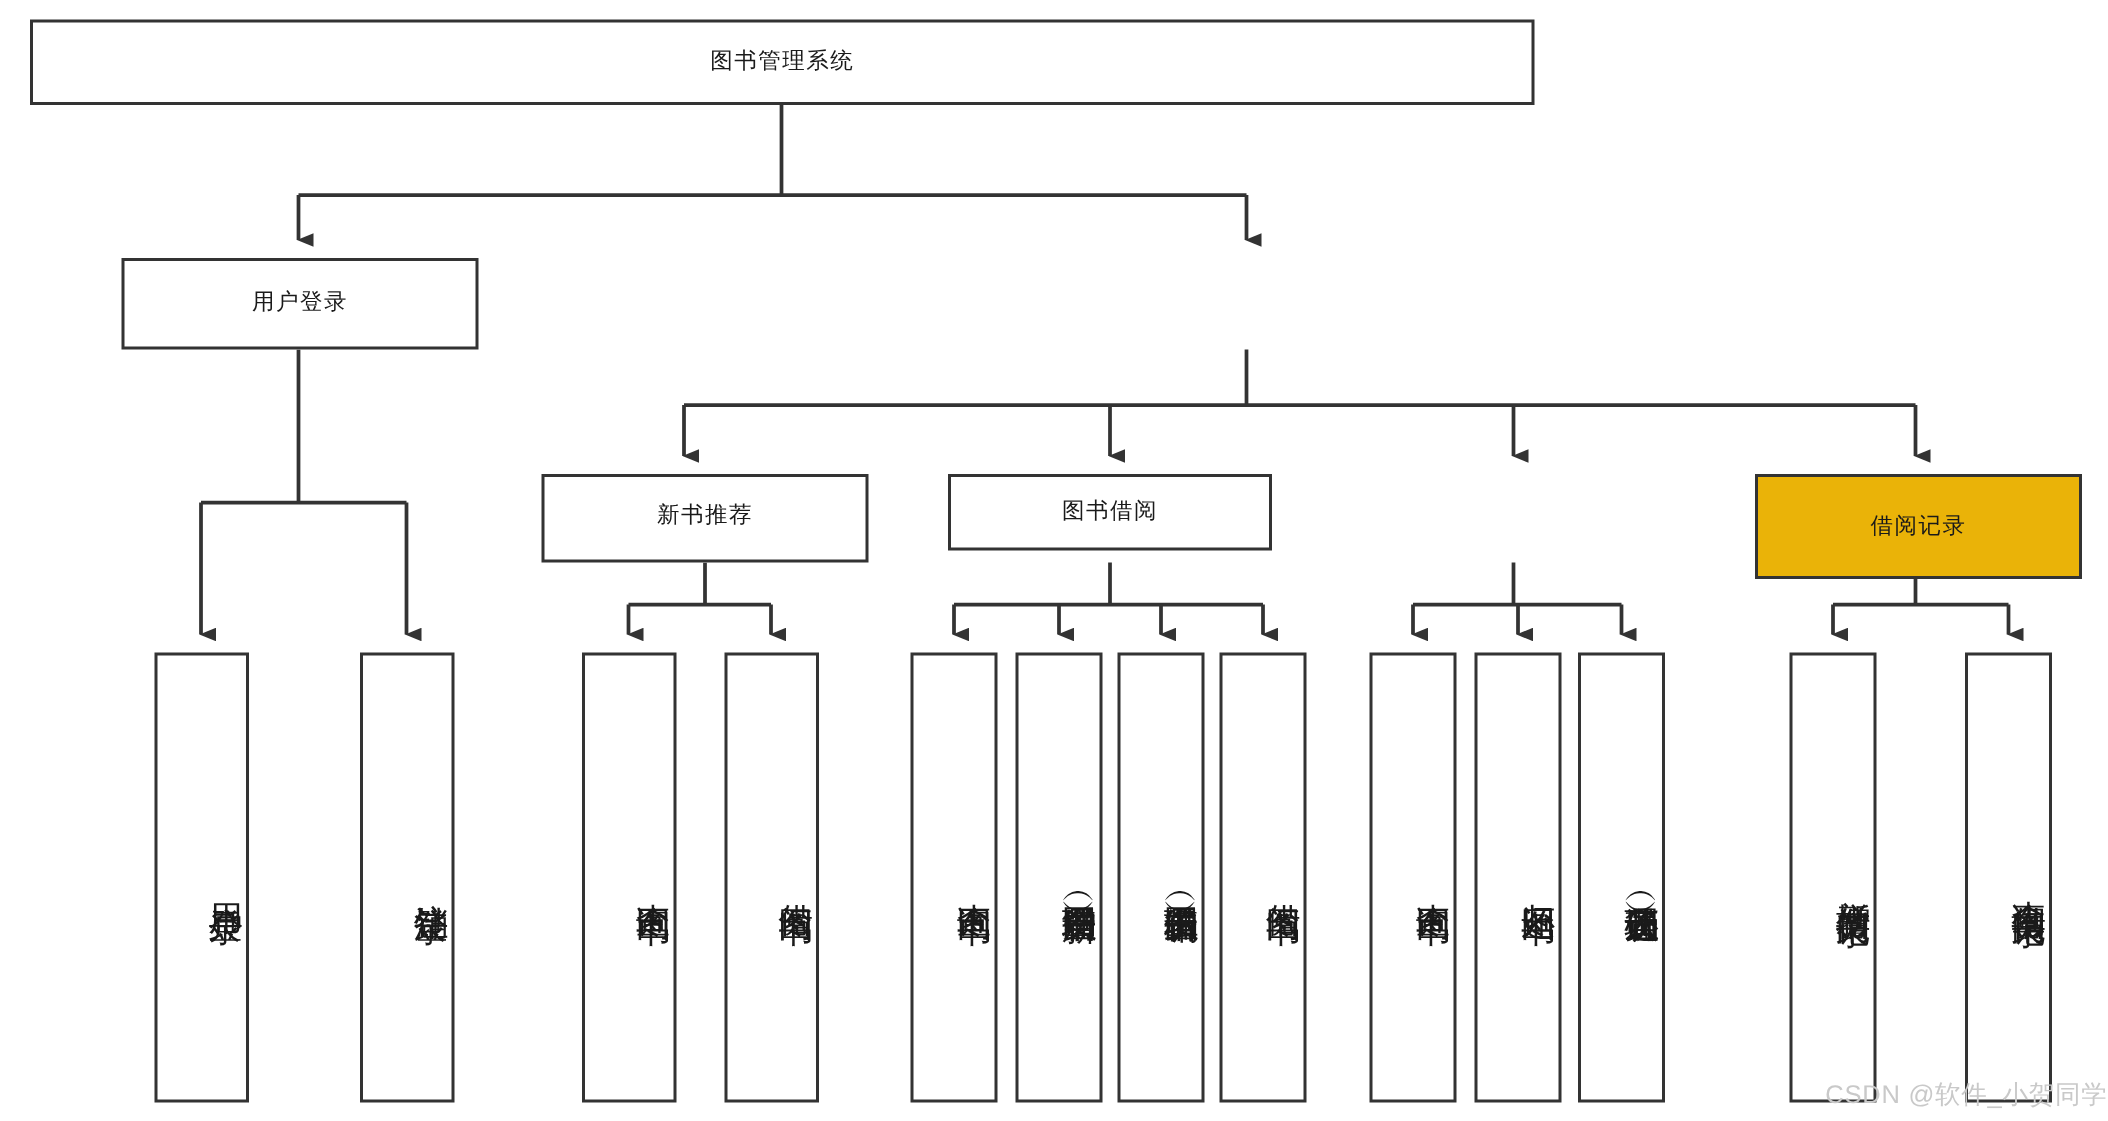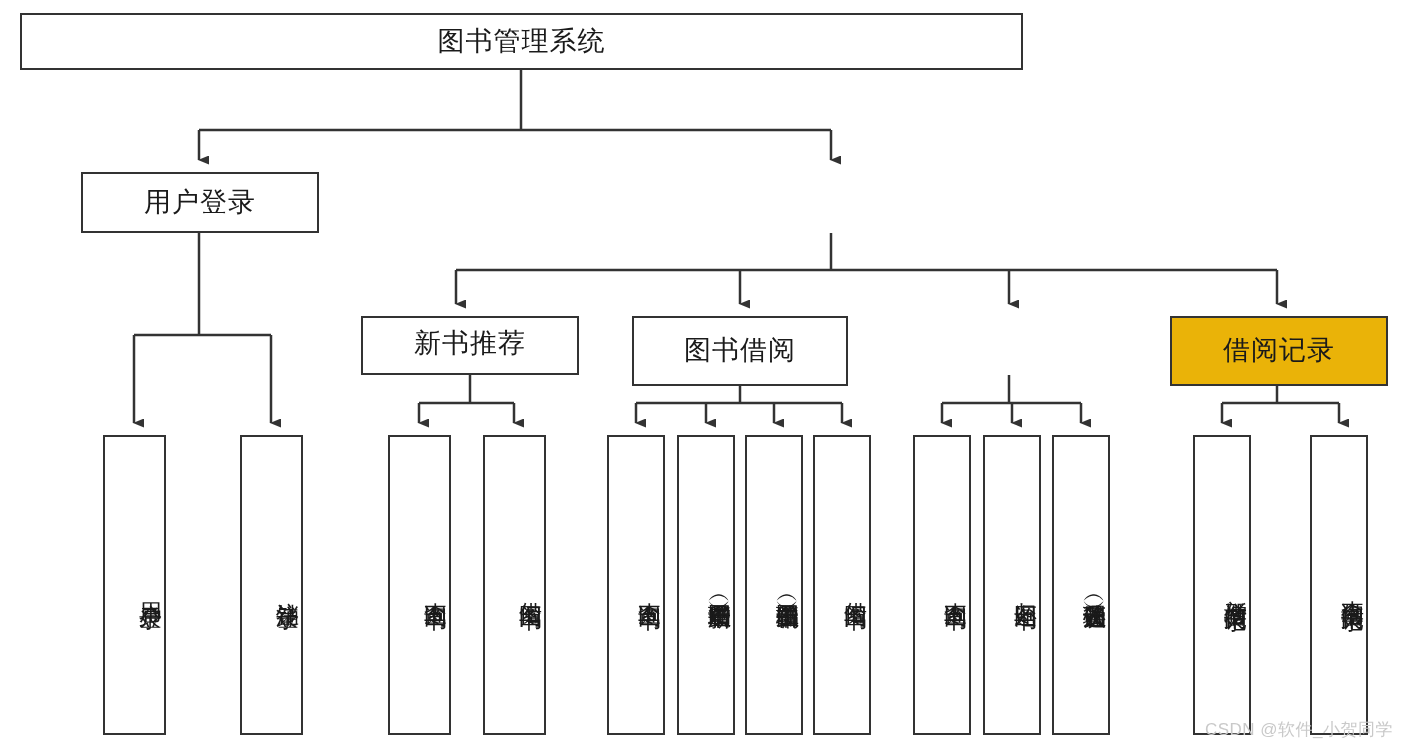--- a/index.html
+++ b/index.html
@@ -30,21 +30,21 @@
     position: absolute;
     box-sizing: border-box;
     background: #ffffff;
     border: 2px solid #333333;
     display: flex;
     align-items: center;
     justify-content: center;
     color: #1a1a1a;
   }
   .node.horizontal {
-    font-size: 27px;
+    font-size: 15px;
     line-height: 1.1;
     letter-spacing: 1px;
     white-space: nowrap;
   }
   .node.vertical {
     writing-mode: vertical-rl;
     text-orientation: upright;
     font-size: 23px;
     line-height: 1.18;
     letter-spacing: 2px;
@@ -54,21 +54,21 @@
   }
   .node.vertical.tight {
     letter-spacing: 0px;
     padding-top: 3px;
   }
   .node-root {
     font-size: 24px;
   }
   #watermark {
     position: absolute;
-    right: 12px;
+    right: 0;
     bottom: 6px;
     font-size: 17px;
     color: #c9c9c9;
     white-space: nowrap;
     letter-spacing: 0.5px;
   }
 </style>
 </head>
 <body>
 
@@ -127,21 +127,21 @@
       <line x1="1222" y1="403" x2="1222" y2="423" marker-end="url(#arrowhead)"></line>
       <line x1="1339" y1="403" x2="1339" y2="423" marker-end="url(#arrowhead)"></line>
     </g>
   </svg>
 
   <div class="node horizontal node-root" style="left: 20px; top: 13px; width: 1003px; height: 57px; border-color: rgb(51, 51, 51); background: rgb(255, 255, 255); color: rgb(26, 26, 26);">图书管理系统</div>
 
   <div class="node horizontal" style="left: 81px; top: 172px; width: 238px; height: 61px; border-color: rgb(51, 51, 51); background: rgb(255, 255, 255); color: rgb(26, 26, 26);">用户登录</div>
 
   <div class="node horizontal" style="left: 361px; top: 316px; width: 218px; height: 59px; border-color: rgb(51, 51, 51); background: rgb(255, 255, 255); color: rgb(26, 26, 26); font-family: Liberation Mono, monospace;">新书推荐</div>
-  <div class="node horizontal" style="left: 632px; top: 316px; width: 216px; height: 70px; border-color: rgb(51, 51, 51); background: rgb(255, 255, 255); color: rgb(26, 26, 26);">图书借阅</div>
+  <div class="node horizontal" style="left: 632px; top: 316px; width: 216px; height: 51px; border-color: rgb(51, 51, 51); background: rgb(255, 255, 255); color: rgb(26, 26, 26);">图书借阅</div>
   <div class="node horizontal" style="left: 1170px; top: 316px; width: 218px; height: 70px; border-color: rgb(51, 51, 51); background: #eab308; color: rgb(26, 26, 26);">借阅记录</div>
 
   <div class="node vertical" style="left: 103px; top: 435px; width: 63px; height: 300px; border-color: rgb(51, 51, 51); background: rgb(255, 255, 255); color: rgb(26, 26, 26);">用户登录</div>
   <div class="node vertical" style="left: 240px; top: 435px; width: 63px; height: 300px; border-color: rgb(51, 51, 51); background: rgb(255, 255, 255); color: rgb(26, 26, 26);">注销登录</div>
   <div class="node vertical" style="left: 388px; top: 435px; width: 63px; height: 300px; border-color: rgb(51, 51, 51); background: rgb(255, 255, 255); color: rgb(26, 26, 26);">查询图书</div>
   <div class="node vertical" style="left: 483px; top: 435px; width: 63px; height: 300px; border-color: rgb(51, 51, 51); background: rgb(255, 255, 255); color: rgb(26, 26, 26);">借阅图书</div>
   <div class="node vertical" style="left: 607px; top: 435px; width: 58px; height: 300px; border-color: rgb(51, 51, 51); background: rgb(255, 255, 255); color: rgb(26, 26, 26);">查询图书</div>
   <div class="node vertical tight" style="left: 677px; top: 435px; width: 58px; height: 300px; border-color: rgb(51, 51, 51); background: rgb(255, 255, 255); color: rgb(26, 26, 26);">新增图书（管理员）</div>
   <div class="node vertical tight" style="left: 745px; top: 435px; width: 58px; height: 300px; border-color: rgb(51, 51, 51); background: rgb(255, 255, 255); color: rgb(26, 26, 26);">编辑图书（管理员）</div>
   <div class="node vertical" style="left: 813px; top: 435px; width: 58px; height: 300px; border-color: rgb(51, 51, 51); background: rgb(255, 255, 255); color: rgb(26, 26, 26);">借阅图书</div>

